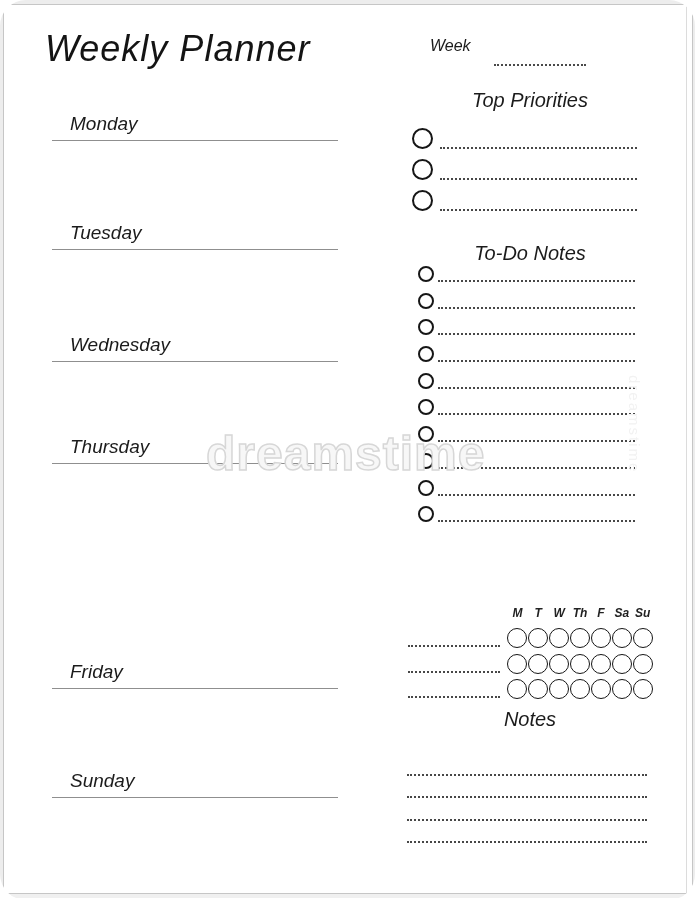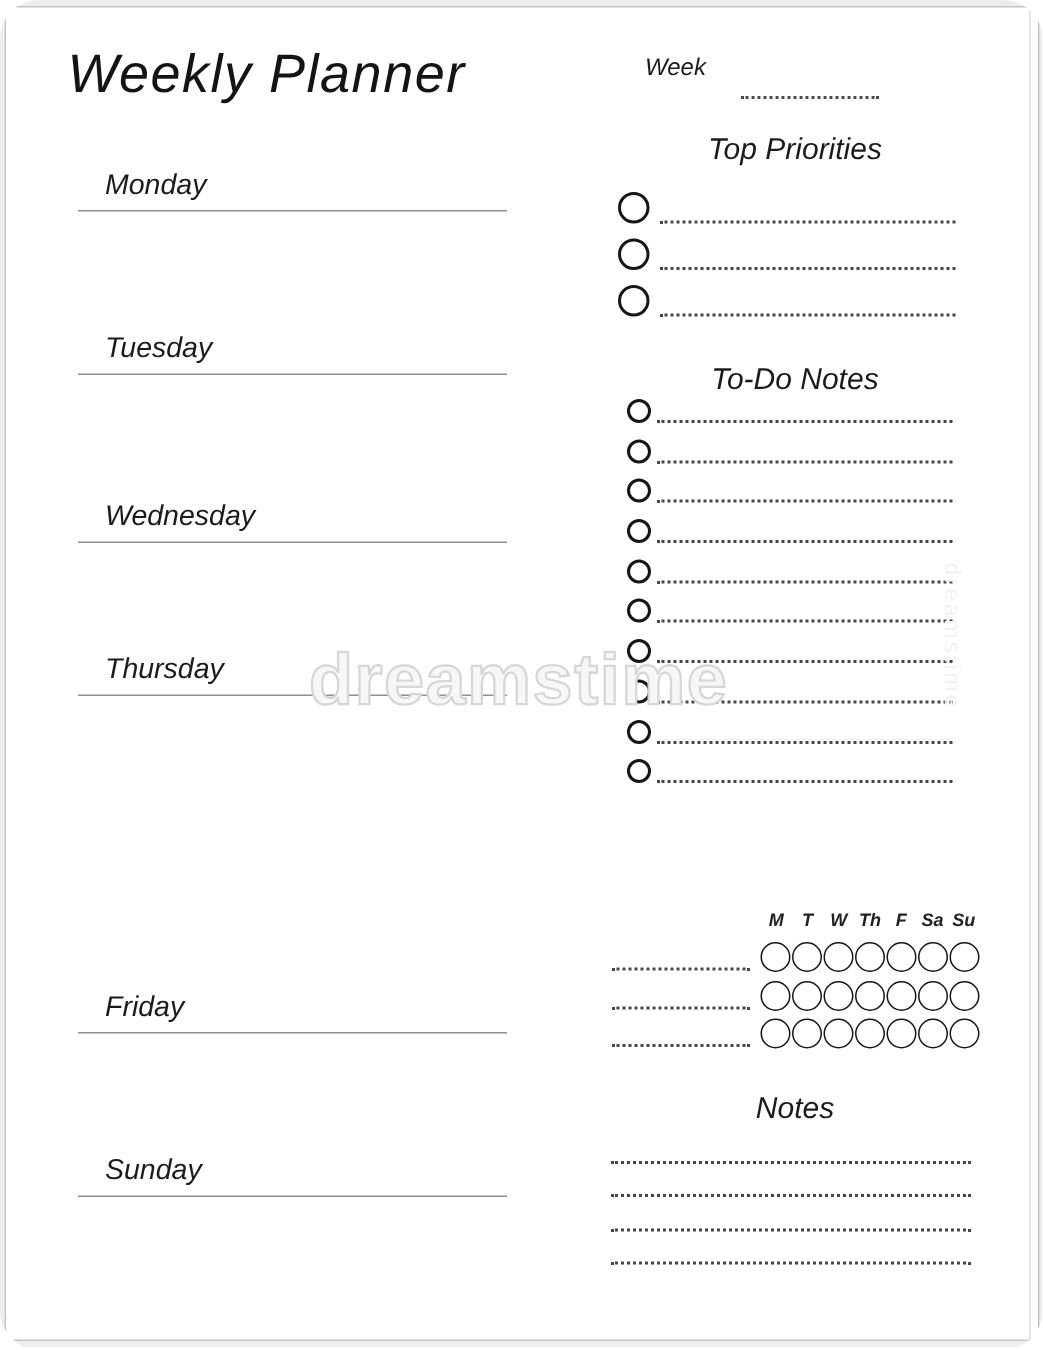--- a/index.html
+++ b/index.html
@@ -26,21 +26,21 @@
   .page-title { position:absolute; left:45px; top:28px; font-size:36px; letter-spacing:1px; color:#141414; white-space:nowrap; }
   .day-block { position:absolute; left:52px; width:286px; height:34px; border-bottom:1px solid #8f8f8f; }
   .day-label { position:absolute; left:18px; bottom:5px; font-size:19px; white-space:nowrap; }
   .day-0 { top:107px;text-align:right; } .day-1 { top:216px; } .day-2 { top:328px; }
   .day-3 { top:430px; } .day-4 { top:546px; } .day-5 { top:655px; } .day-6 { top:764px; }
 
   
   .week-label { position:absolute; left:430px; top:37px; font-size:16px; }
   .week-line { position:absolute; left:494px; top:44px; width:92px; height:22px; border-bottom:2px dotted #4a4a4a; }
   .rc-heading { position:absolute; left:400px; width:260px; text-align:center; font-size:20px; white-space:nowrap; }
-  .h-priorities { top:89px; } .h-todo { top:242px; } .h-habits { top:571px; } .h-notes { top:728px;text-align:center; }
+  .h-priorities { top:89px; } .h-todo { top:242px; } .h-habits { top:571px; } .h-notes { top:708px;text-align:center; }
 
   .circle { border-radius:50%; border:2px solid #161616; background:transparent; flex:none; }
   .dotline { border-bottom:2px dotted #474747; height:3px; }
 
   .tp-list { position:absolute; left:412px; top:128px; width:225px; display:flex; flex-direction:column; gap:10px; }
   .tp-row { display:flex; align-items:flex-end; height:21px; }
   .tp-row .circle { width:21px; height:21px; }
   .tp-row .dotline { flex:1; margin-left:7px; }
 
   .todo-list { position:absolute; left:418px; top:266px; width:217px; display:flex; flex-direction:column; gap:10.7px; }

